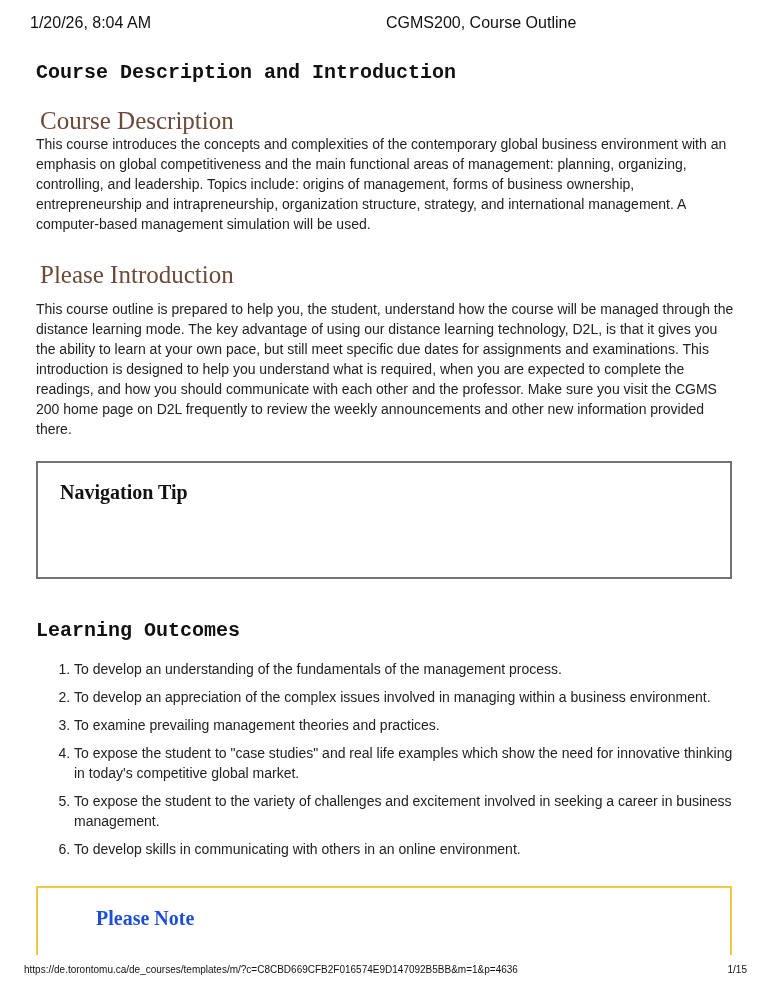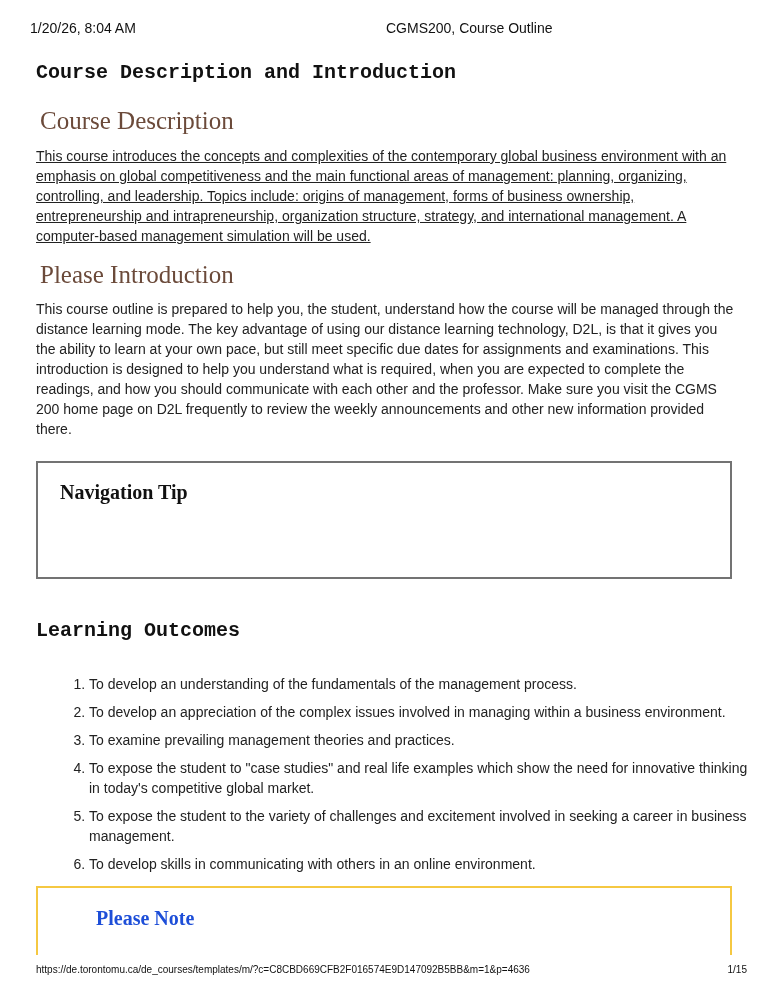--- a/index.html
+++ b/index.html
@@ -10,25 +10,25 @@
     body {
       width: 768px;
       height: 994px;
       position: relative;
       overflow: hidden;
       font-family: "Liberation Sans", sans-serif;
       color: #222222;
     }
     .print-header {
       position: absolute;
-      top: 11px;
+      top: 5px;
       left: 0;
       width: 768px;
       height: 30px;
-      font-size: 14px;
+      font-size: 16px;
       color: #111111;
     }
     .print-header .date {
       position: absolute;
       left: 30px;
       top: 9px;
     }
     .print-header .doc-title {
       position: absolute;
       left: 386px;
@@ -37,21 +37,21 @@
     .print-footer {
       position: absolute;
       top: 964px;
       left: 0;
       width: 768px;
       font-size: 10px;
       color: #111111;
     }
     .print-footer .url {
       position: absolute;
-      left: 36px;
+      left: 24px;
     }
     .print-footer .page-num {
       position: absolute;
       right: 21px;
     }
     .content {
       position: absolute;
       left: 36px;
       top: 50px;
       width: 700px;
@@ -73,21 +73,21 @@
       margin: 4px;
     }
     p.body-text {
       font-size: 14px;
       line-height: 20px;
       margin: 0;
       color: #222222;
     }
     .h1-main { position: absolute; top: 4px; }
     .h2-desc { position: absolute; top: 52px; }
-    .p-desc { position: absolute; top: 96px; width: 696px; text-decoration: underline; }
+    .p-desc { position: absolute; top: 84px; width: 696px; }
     .h2-intro { position: absolute; top: 206px; }
     .p-intro { position: absolute; top: 249px; width: 700px; }
 
     .nav-tip {
       position: absolute;
       top: 411px;
       left: 0;
       width: 692px;
       height: 114px;
       border: 2px solid #737373;
@@ -113,21 +113,21 @@
       line-height: 20px;
       margin: 0;
     }
 
     .h1-outcomes { position: absolute; top: 562px; }
 
     ol.outcomes {
       position: absolute;
       top: 608px;
       left: 0;
-      margin: 16px;
+      margin: 1px;
       padding-left: 37px;
       width: 663px;
       font-size: 14px;
       line-height: 20px;
     }
     ol.outcomes li {
       margin-bottom: 8px;
       padding-left: 0;
     }
 

